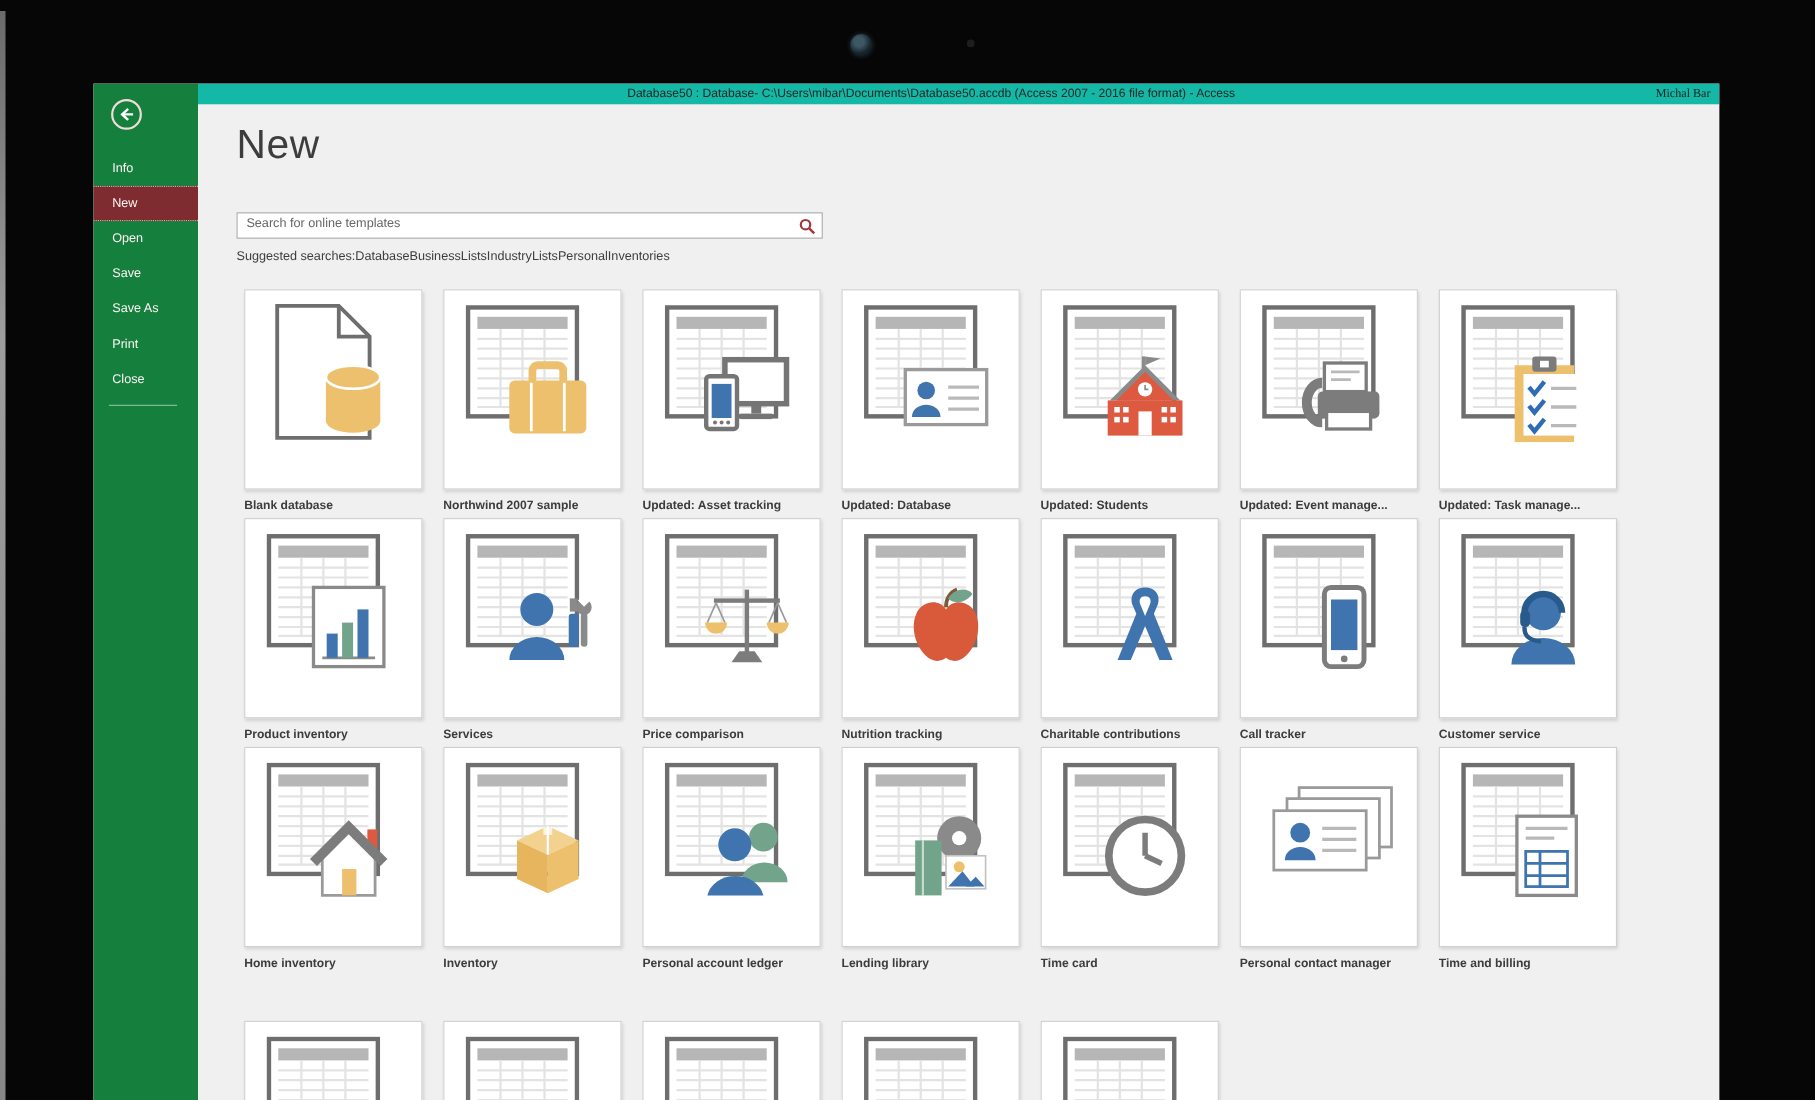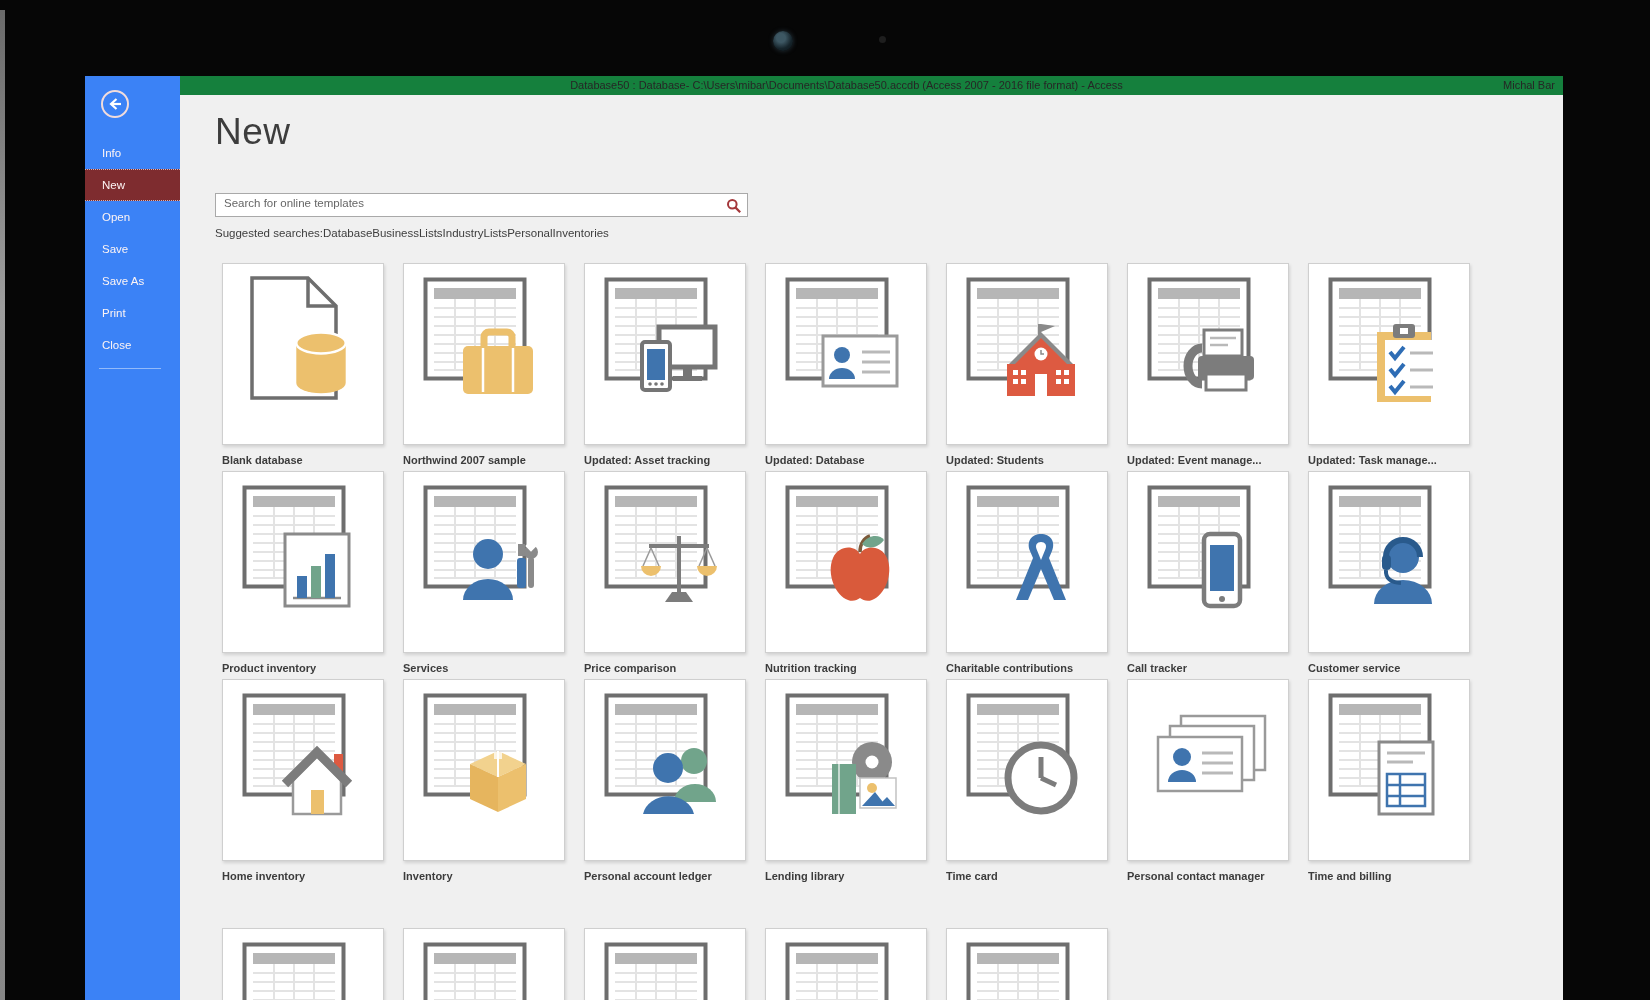--- a/index.html
+++ b/index.html
@@ -10,27 +10,27 @@
   }
   
   .device-edge{position:absolute;left:0;top:10px;width:5px;height:990px;
     background:linear-gradient(180deg,#6a6a6a,#9d9d9d 30%,#878787);}
   .camera{position:absolute;left:773px;top:31px;width:20px;height:20px;border-radius:50%;
     background:radial-gradient(circle at 40% 35%, #3d5763 0 25%, #16242b 60%, #0a1115 100%);
     box-shadow:0 0 5px rgba(70,100,120,.45);}
   .camera-dot{position:absolute;left:879px;top:36px;width:7px;height:7px;border-radius:50%;background:#1e1e1e;}
   
   .screen{position:absolute;left:85px;top:76px;width:1478px;height:924px;background:#f0f0f0;overflow:hidden;}
-  .titlebar{position:absolute;left:95px;top:0;right:0;height:19px;background:#15803d;
+  .titlebar{position:absolute;left:95px;top:0;right:0;height:19px;background:#14b8a6;
     border-bottom:1px solid #e4e4e4;font-size:11px;color:#262626;}
   .titlebar-title{position:absolute;left:60px;right:110px;top:0;line-height:19px;text-align:center;
     white-space:nowrap;overflow:hidden;}
-  .titlebar-user{position:absolute;right:8px;top:0;line-height:19px;}
+  .titlebar-user{position:absolute;right:8px;top:0;line-height:19px;font-family:Liberation Serif, serif;}
   
-  .sidebar{position:absolute;left:0;top:0;width:95px;height:100%;background:#3b82f6;color:#fff;}
+  .sidebar{position:absolute;left:0;top:0;width:95px;height:100%;background:#15803d;color:#fff;}
   .back-btn{position:absolute;left:15px;top:13px;width:30px;height:30px;padding:0;border:none;background:transparent;cursor:pointer;}
   .back-btn svg{display:block;width:30px;height:30px;}
   .side-list,.side-footer{position:absolute;left:0;right:0;list-style:none;margin:0;padding:0;}
   .side-list{top:61px;}
   .side-footer{top:305px;}
   .side-item{height:32px;line-height:32px;padding-left:17px;font-size:11.5px;box-sizing:border-box;
     cursor:pointer;color:#fdf4f4;}
   .side-item.selected{background:#7E2C2F;border-top:1px dotted rgba(255,255,255,.65);
     border-bottom:1px dotted rgba(255,255,255,.65);line-height:30px;}
   .side-divider{position:absolute;top:292px;left:14px;width:62px;border-top:1px solid rgba(255,255,255,.45);}

